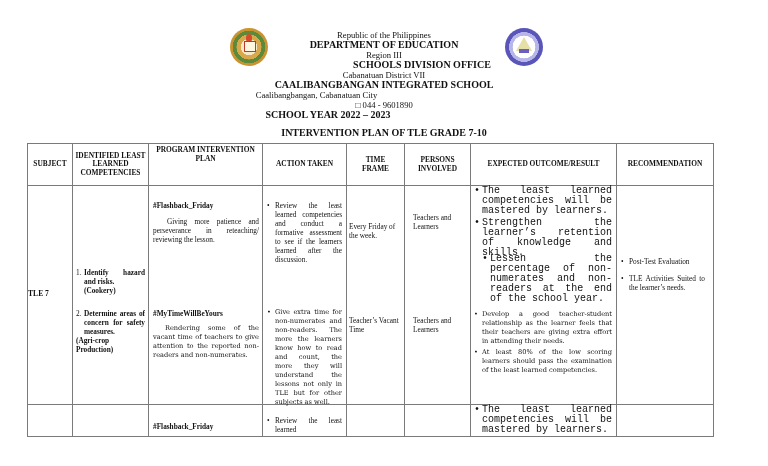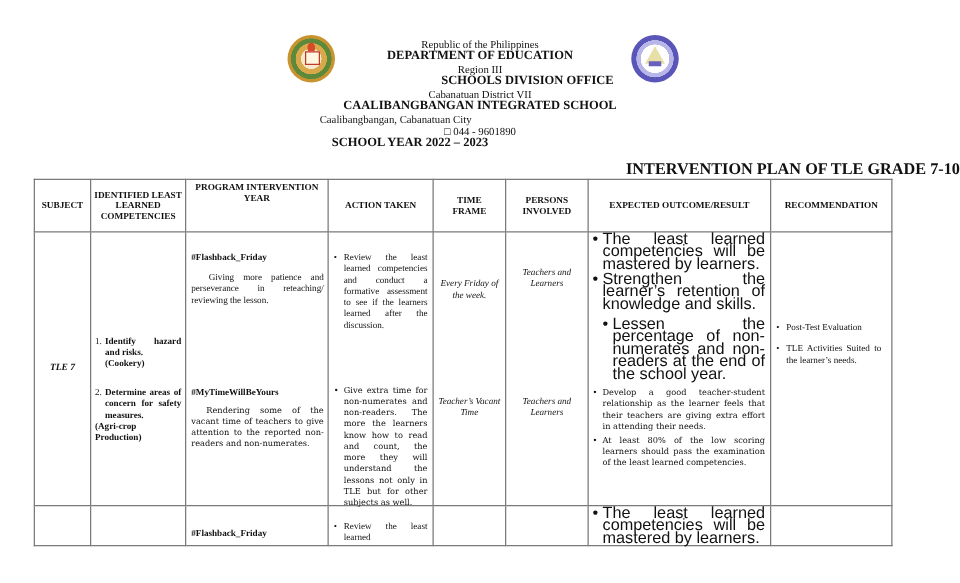--- a/index.html
+++ b/index.html
@@ -9,46 +9,46 @@
   .lh-bold { font-weight:bold; font-size:10px; }
   #lh-republic { position:absolute; top:30px; left:0; width:768px; }
   #lh-deped { position:absolute; top:40px; left:0; width:768px; }
   #lh-region { position:absolute; top:50px; left:0; width:768px; }
   #lh-sdo { position:absolute; top:60px; left:0; width:768px;padding-left:38px; }
   #lh-district { position:absolute; top:70px; left:0; width:768px; }
   #lh-school { position:absolute; top:80px; left:0; width:768px; }
   #lh-address { position:absolute; top:90px; left:0; width:633px; }
   #lh-phone { position:absolute; top:100px; left:0; width:768px; }
   #lh-sy { position:absolute; top:110px; left:0; width:656px; }
-  #doc-title { position:absolute; top:127px; left:0; width:768px; text-align:right; font-weight:bold; font-size:13px; }
+  #doc-title { position:absolute; top:127px; left:0; width:768px; text-align:center; font-weight:bold; font-size:10px; }
 
   .seal { position:absolute; border-radius:50%; }
   #seal-left { left:230px; top:28px; width:38px; height:38px; background:radial-gradient(circle at 50% 50%, #f4e9c8 0 30%, #d9a84a 31% 46%, #5c8a3a 47% 60%, #c9942f 61% 72%, #8a6a2a 73% 100%); }
   #seal-left .inner { position:absolute; left:14px; top:13px; width:10px; height:9px; background:#fff7e0; border:1px solid #c0392b; }
   #seal-left .flame { position:absolute; left:16px; top:6px; width:6px; height:8px; background:#d64a2a; border-radius:50% 50% 40% 40%; }
   #seal-right { left:505px; top:28px; width:38px; height:38px; background:radial-gradient(circle at 50% 50%, #ffffff 0 42%, #b8b6e8 43% 55%, #5a55b8 56% 75%, #3e3a9c 76% 100%); }
   #seal-right .tri { position:absolute; left:11px; top:9px; width:0; height:0; border-left:8px solid transparent; border-right:8px solid transparent; border-bottom:14px solid #e6e0a8; }
   #seal-right .book { position:absolute; left:14px; top:21px; width:10px; height:4px; background:#6a5fbf; }
 
   table.plan { position:absolute; left:27px; top:143px; border-collapse:collapse; table-layout:fixed; width:686px; }
   table.plan td, table.plan th { border:1px solid #7a7a7a; vertical-align:top; padding:0; font-size:7.3px; line-height:9px; }
   table.plan th { font-weight:bold; text-align:center; vertical-align:middle; font-size:7.4px; line-height:8.6px; height:39px; }
   .c-subj { width:45px; } .c-llc { width:76px; } .c-prog { width:114px; } .c-act { width:84px; }
   .c-time { width:58px; } .c-pers { width:66px; } .c-exp { width:146px; } .c-rec { width:97px; }
   tr.r1 td { height:218px; } tr.r2 td { height:31px; }
   .cell { position:relative; height:100%; }
   .abs { position:absolute; }
   .bold { font-weight:bold; }
   .just { text-align:justify; }
-  .center { text-align:center;font-style:italic; }
+  .center { text-align:left; }
   ul.bl { margin:0; padding:0; list-style:none; }
   ul.bl li { position:relative; padding-left:8px; text-align:justify; }
   ul.bl li::before { content:"\2022"; position:absolute; left:0; top:0; }
   .bookman { font-family:"DejaVu Serif", serif; font-size:6.6px; line-height:9px; }
-  .bookman-lg { font-family:Liberation Sans, sans-serif; font-size:13px; line-height:10px; }
+  .bookman-lg { font-family:Liberation Mono, monospace; font-size:10px; line-height:10px; }
 </style>
 </head>
 <body>
 
 <div class="letterhead">
   <div class="seal" id="seal-left">
       <div class="flame"></div>
       <div class="inner"></div>
     </div>
   <div class="seal" id="seal-right">
@@ -76,21 +76,21 @@
       <col class="c-act">
     <col class="c-time">
       <col class="c-pers">
       <col class="c-exp">
       <col class="c-rec">
   </colgroup>
   <thead>
     <tr>
       <th>SUBJECT</th>
       <th>IDENTIFIED LEAST LEARNED COMPETENCIES</th>
-      <th style="vertical-align:top;padding-top:2px;">PROGRAM INTERVENTION YEAR</th>
+      <th style="vertical-align:top;padding-top:2px;">PROGRAM INTERVENTION PLAN</th>
       <th>ACTION TAKEN</th>
       <th style="padding:0 8px;">TIME FRAME</th>
       <th style="padding:0 8px;">PERSONS INVOLVED</th>
       <th>EXPECTED OUTCOME/RESULT</th>
       <th>RECOMMENDATION</th>
     </tr>
   </thead>
   <tbody>
     <tr class="r1">
       <td>

